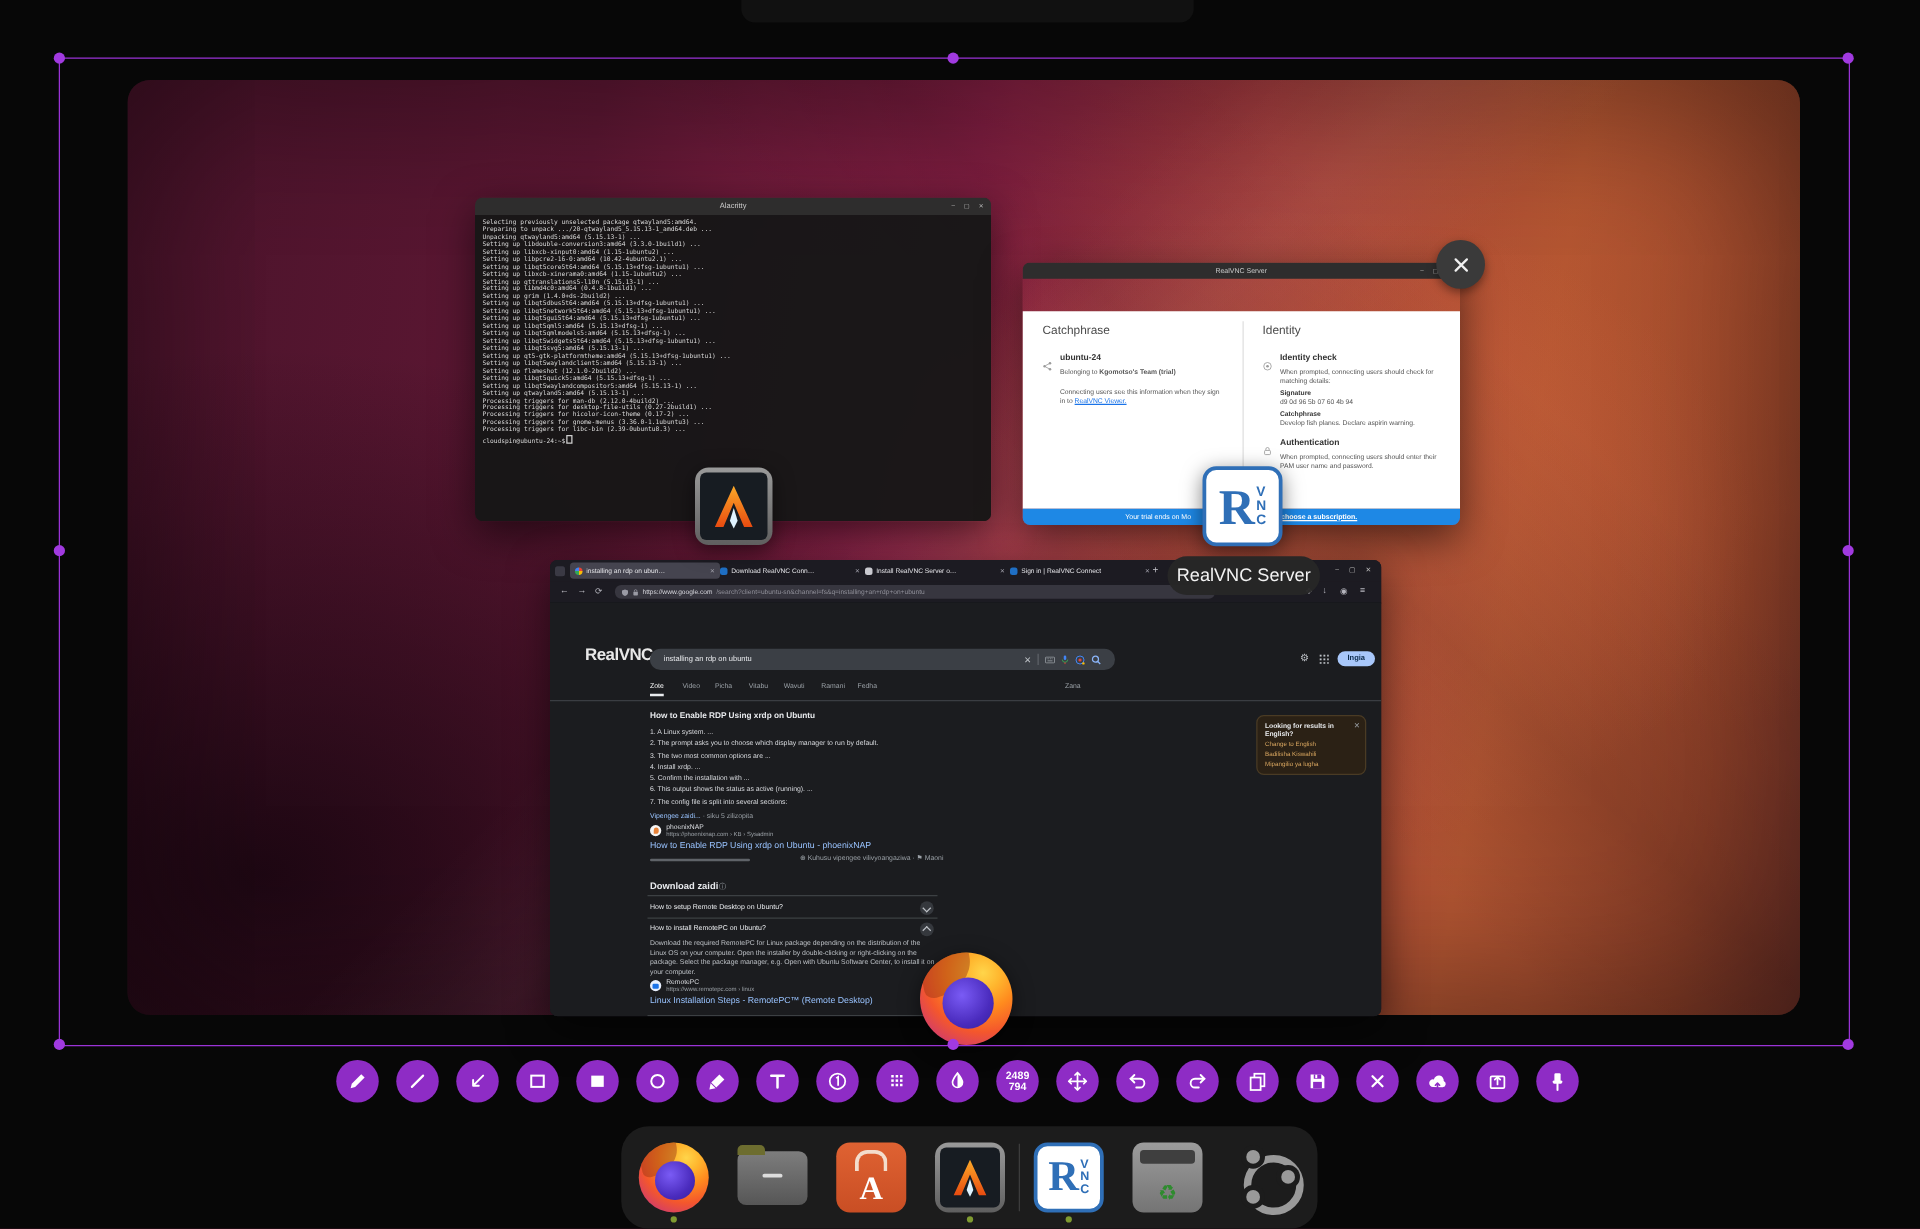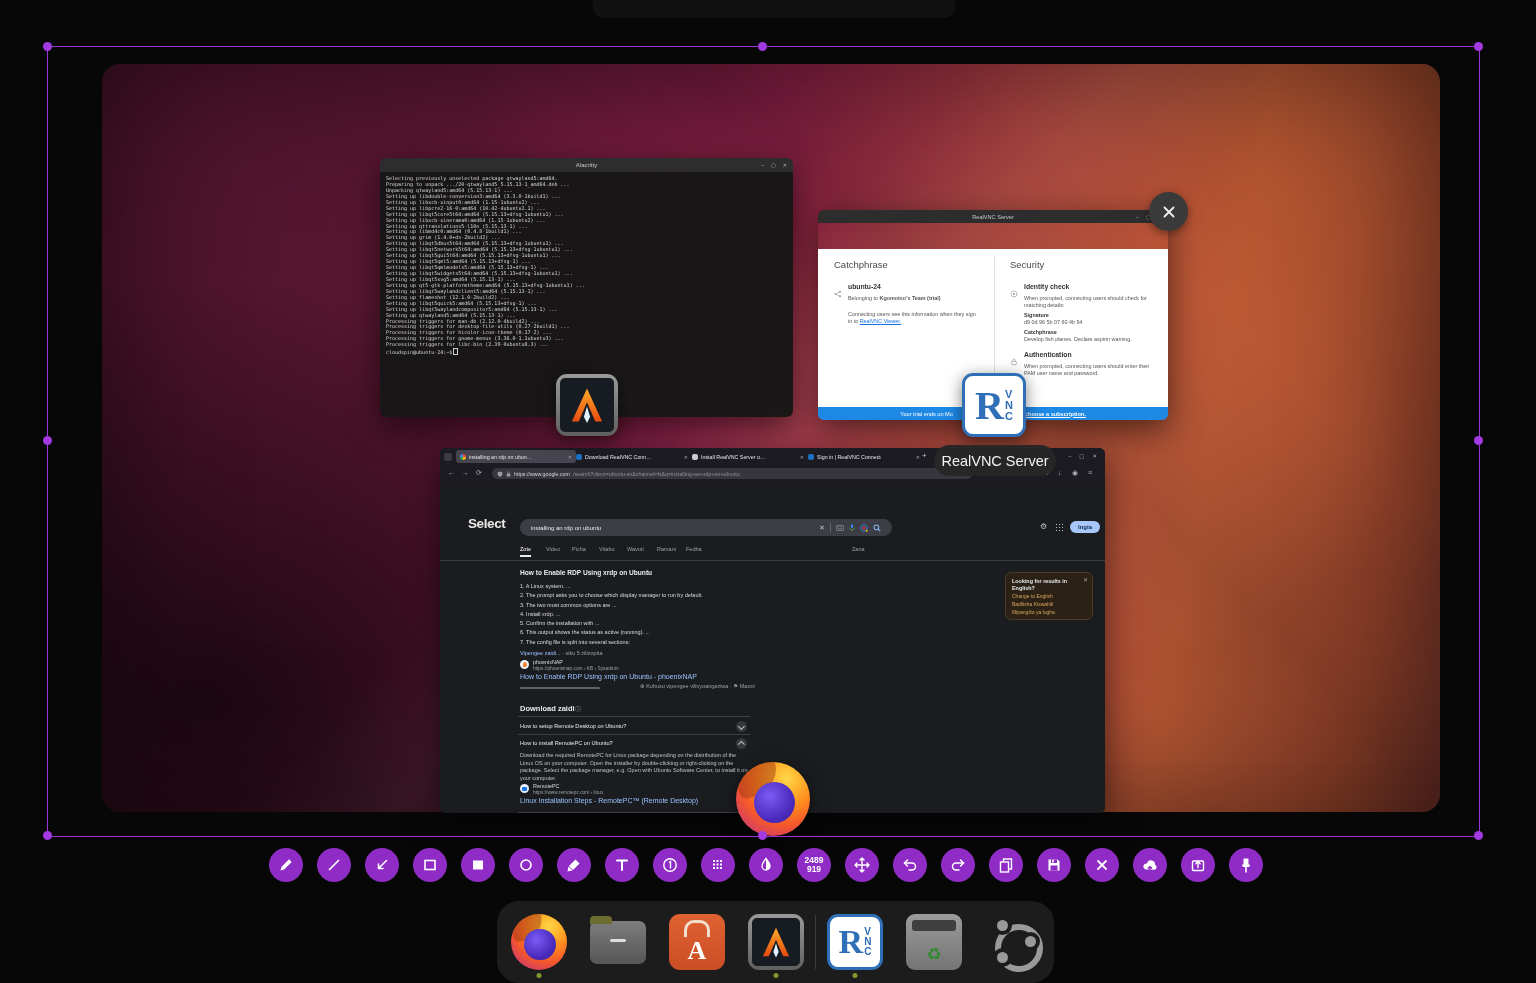--- a/index.html
+++ b/index.html
@@ -186,21 +186,21 @@
           <circle cx="9" cy="2.5" r="1.5" fill="#9a9a9a"></circle>
           <circle cx="9" cy="9.5" r="1.5" fill="#9a9a9a"></circle>
           <circle cx="2.5" cy="6" r="1.5" fill="#9a9a9a"></circle>
           <path d="M3.5 5.3L8 3M3.5 6.7L8 9" stroke="#9a9a9a" stroke-width="1"></path>
         </svg>
     </span>
     <div class="abs v-bold" style="left:30px;top:34px">ubuntu-24</div>
     <div class="abs v-txt" style="left:30px;top:46px;width:135px"><span>Belonging to </span><b>Kgomotso's Team (trial)</b></div>
     <div class="abs v-txt" style="left:30px;top:62px;width:132px"><span>Connecting users see this information when they sign in to </span><span class="v-link">RealVNC Viewer.</span></div>
 
-    <div class="abs vh" style="left:192px;top:10px">Security</div>
+    <div class="abs vh" style="left:192px;top:10px">Identity</div>
     <span class="abs" style="left:192px;top:35px">
       <svg width="8" height="8" viewBox="0 0 12 12">
           <circle cx="6" cy="6" r="4.5" fill="none" stroke="#9a9a9a" stroke-width="1"></circle>
           <circle cx="6" cy="6" r="1.6" fill="#9a9a9a"></circle>
         </svg>
     </span>
     <div class="abs v-bold" style="left:206px;top:34px">Identity check</div>
     <div class="abs v-txt" style="left:206px;top:46px;width:138px">When prompted, connecting users should check for matching details:</div>
     <div class="abs v-lbl" style="left:206px;top:63px">Signature</div>
     <div class="abs v-txt" style="left:206px;top:70px">d9 0d 96 5b 07 60 4b 94</div>
@@ -267,21 +267,21 @@
       <span class="u">https://www.google.com</span>
         <span class="u2">/search?client=ubuntu-sn&amp;channel=fs&amp;q=installing+an+rdp+on+ubuntu</span>
     </div>
     <span class="nico" style="left:604px">❖</span>
     <span class="nico" style="left:618px">↓</span>
     <span class="nico" style="left:632px">◉</span>
     <span class="nico" style="left:648px">≡</span>
   </div>
 
   <div class="gpage">
-    <span class="abs glogo" style="left:28px;top:34px">Select</span>
+    <span class="abs glogo" style="left:28px;top:34px">RealVNC</span>
     <div class="gpill">
       <span class="gq">installing an rdp on ubuntu</span>
       <span style="font-size:7px;color:#bdc1c6">✕</span>
       <span style="width:1px;height:9px;background:#5f6368"></span>
       <svg width="8" height="6" viewBox="0 0 12 8">
           <rect x="0.5" y="0.5" width="11" height="7" rx="1" fill="none" stroke="#9aa0a6"></rect>
           <path d="M2 2.5h1M4 2.5h1M6 2.5h1M8 2.5h1M3 5h6" stroke="#9aa0a6"></path>
         </svg>
       <svg width="6" height="8" viewBox="0 0 8 11">
           <rect x="2.6" y="0.5" width="2.8" height="5" rx="1.4" fill="#4285f4"></rect>
@@ -488,21 +488,21 @@
       </svg>
     </div>
   <div class="tbtn">
       <svg width="18" height="18" viewBox="0 0 18 18">
         <path d="M9 2.5c3 3.8 4 5.6 4 7.5a4 4 0 1 1-8 0c0-1.9 1-3.7 4-7.5z" fill="none" stroke="#fff" stroke-width="1.3"></path>
         <path d="M9 2.5c3 3.8 4 5.6 4 7.5a4 4 0 0 1-4 4z" fill="#fff"></path>
       </svg>
     </div>
   <div class="tbtn">
     <span class="sizebadge">2489</span>
-    <span class="sizebadge">919</span>
+    <span class="sizebadge">794</span>
   </div>
   <div class="tbtn">
       <svg width="18" height="18" viewBox="0 0 18 18">
         <path d="M9 2v14M2 9h14M9 2l-2 2M9 2l2 2M9 16l-2-2M9 16l2-2M2 9l2-2M2 9l2 2M16 9l-2-2M16 9l-2 2" stroke="#fff" stroke-width="1.4" fill="none" stroke-linecap="round"></path>
       </svg>
     </div>
   <div class="tbtn">
       <svg width="18" height="18" viewBox="0 0 18 18">
         <path d="M6.5 4L3.5 7l3 3" stroke="#fff" stroke-width="1.5" fill="none" stroke-linecap="round"></path>
         <path d="M3.5 7H11a3.5 3.5 0 0 1 0 7H8" stroke="#fff" stroke-width="1.5" fill="none" stroke-linecap="round"></path>

